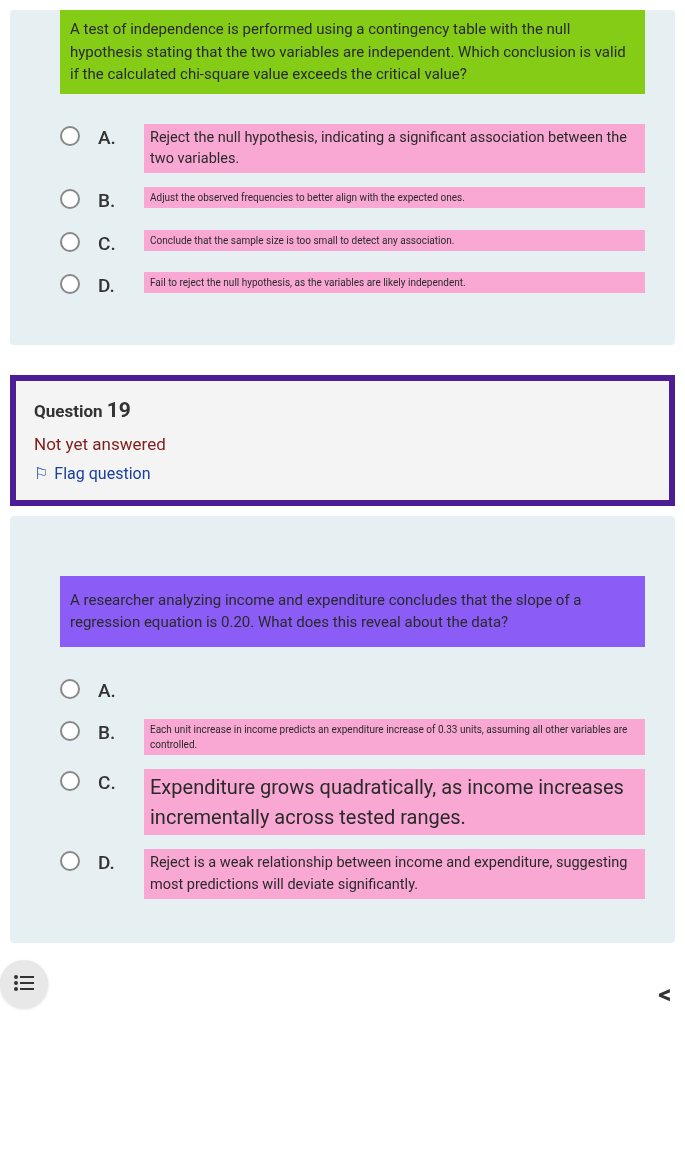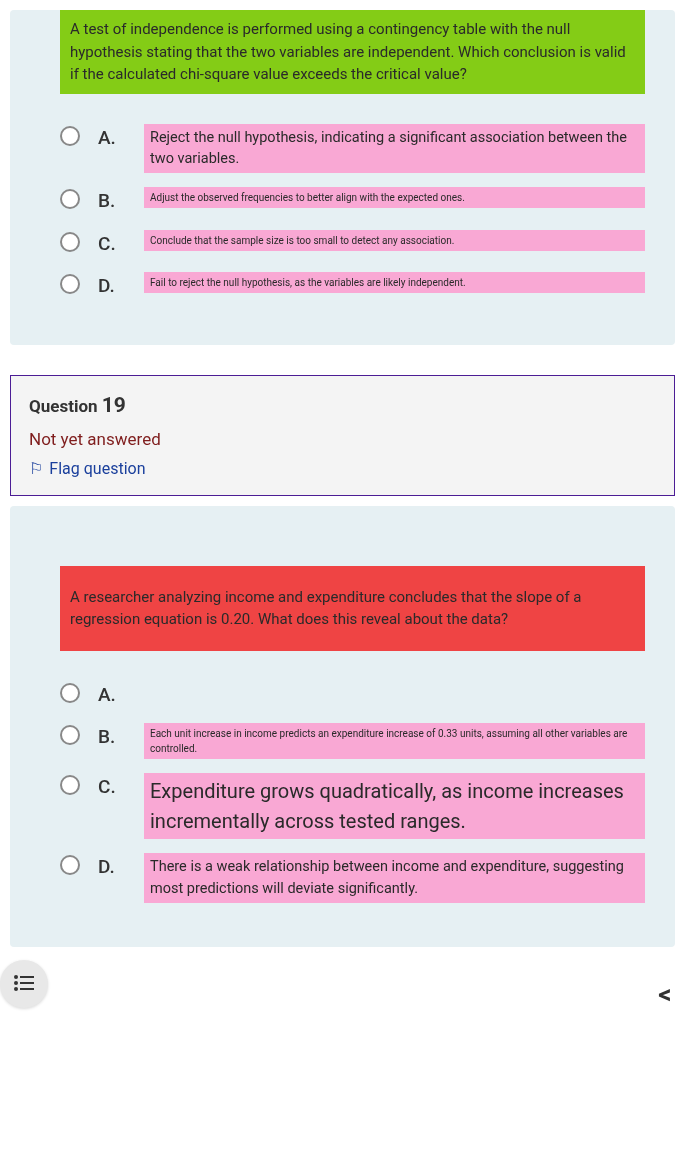--- a/index.html
+++ b/index.html
@@ -17,22 +17,22 @@
     padding: 0 30px 30px 50px;
     border-radius: 4px;
   }
   .question-text {
     background: #84cc16;
     padding: 8px 10px;
     margin-bottom: 30px;
     color: #2a2a2a;
   }
   .question-text-2 {
-    background: #ef4444;
-    padding: 20px 10px;
+    background: #8b5cf6;
+    padding: 13px 10px;
     margin: 30px 0 30px 0;
     color: #2a2a2a;
   }
   .option-row {
     display: flex;
     align-items: flex-start;
     margin: 14px 0;
     gap: 18px;
   }
   .radio {
@@ -59,21 +59,21 @@
     color: #2a2a2a;
     font-size: 14.5px;
   }
   .opt-text-sm {
     font-size: 10px;
   }
   .opt-text-lg {
     font-size: 20px;
   }
   .question-header {
-    border: 1px solid #4c1d95;
+    border: 6px solid #4c1d95;
     margin: 10px 10px;
     padding: 14px 18px;
     background: #f4f4f4;
   }
   .q-title { font-size: 17px; font-weight: 700; margin-bottom: 6px; }
   .q-title .num { font-size: 21px; }
   .q-status { font-size: 17px; margin-bottom: 4px; color: #7f1d1d; }
   .q-flag {
     color: #1a3f9c;
     font-size: 16px;
@@ -176,21 +176,21 @@
     <span class="opt-text opt-text-sm">Each unit increase in income predicts an expenditure increase of 0.33 units, assuming all other variables are controlled.</span>
   </div>
   <div class="option-row">
     <span class="radio"></span>
     <span class="opt-letter">C.</span>
     <span class="opt-text opt-text-lg">Expenditure grows quadratically, as income increases incrementally across tested ranges.</span>
   </div>
   <div class="option-row">
     <span class="radio"></span>
     <span class="opt-letter">D.</span>
-    <span class="opt-text">There is a weak relationship between income and expenditure, suggesting most predictions will deviate significantly.</span>
+    <span class="opt-text">Reject is a weak relationship between income and expenditure, suggesting most predictions will deviate significantly.</span>
   </div>
 </div>
 
 <div class="float-left">
   <span class="list-icon">
     <svg width="20" height="16" viewBox="0 0 20 16">
       <circle cx="2" cy="2" r="2" fill="#333"></circle>
       <rect x="6" y="1" width="14" height="2" fill="#333"></rect>
       <circle cx="2" cy="8" r="2" fill="#333"></circle>
       <rect x="6" y="7" width="14" height="2" fill="#333"></rect>

